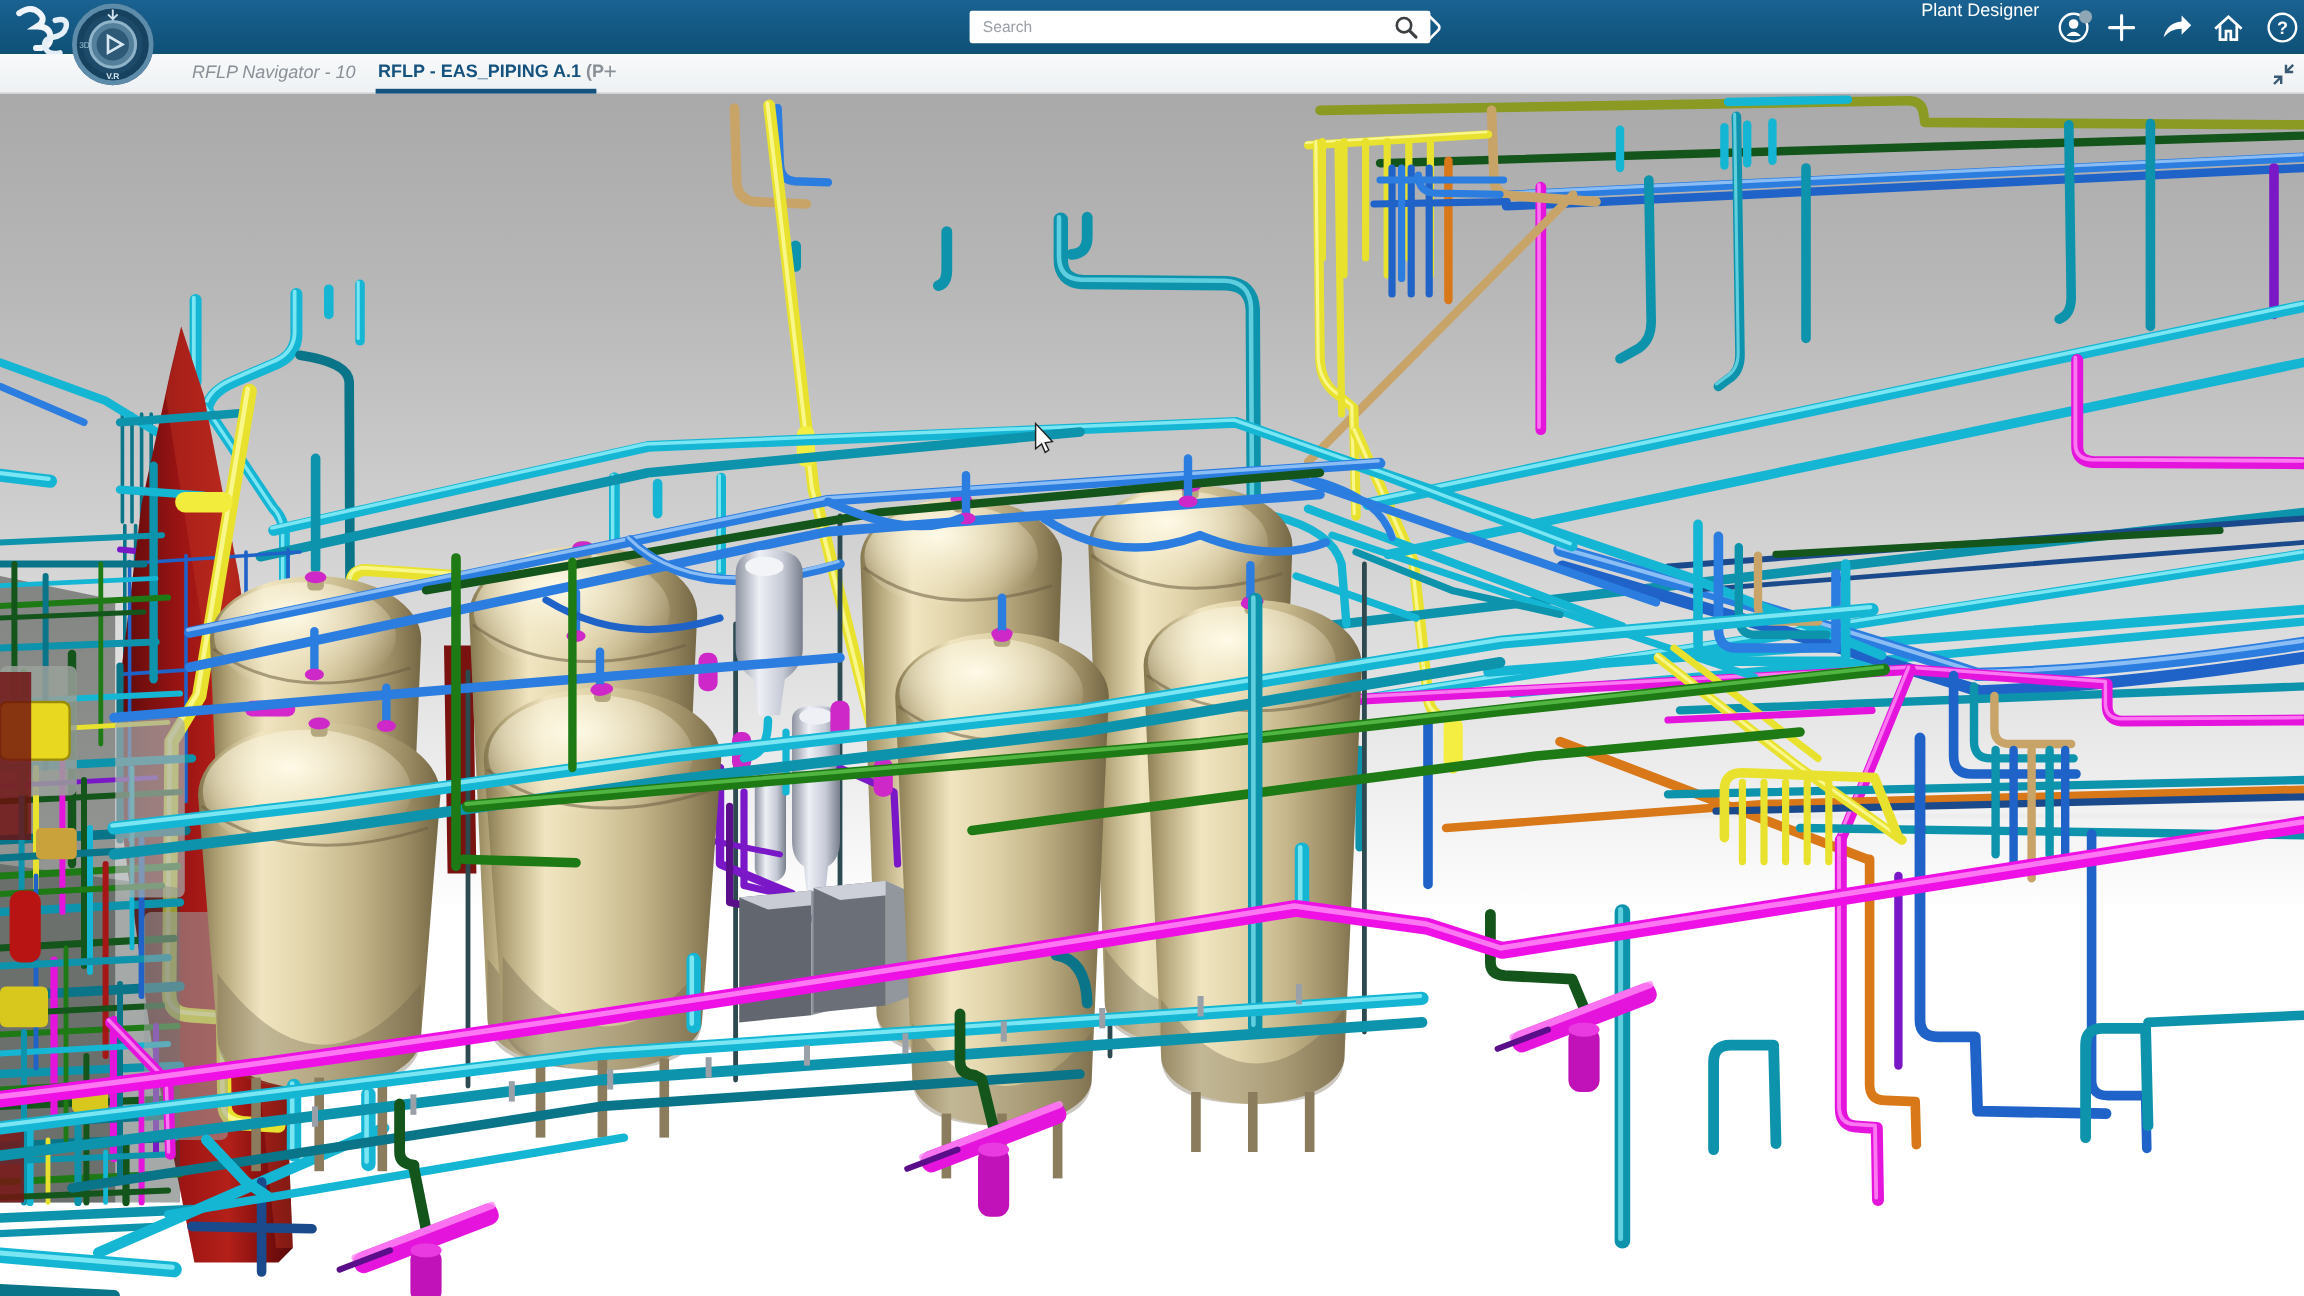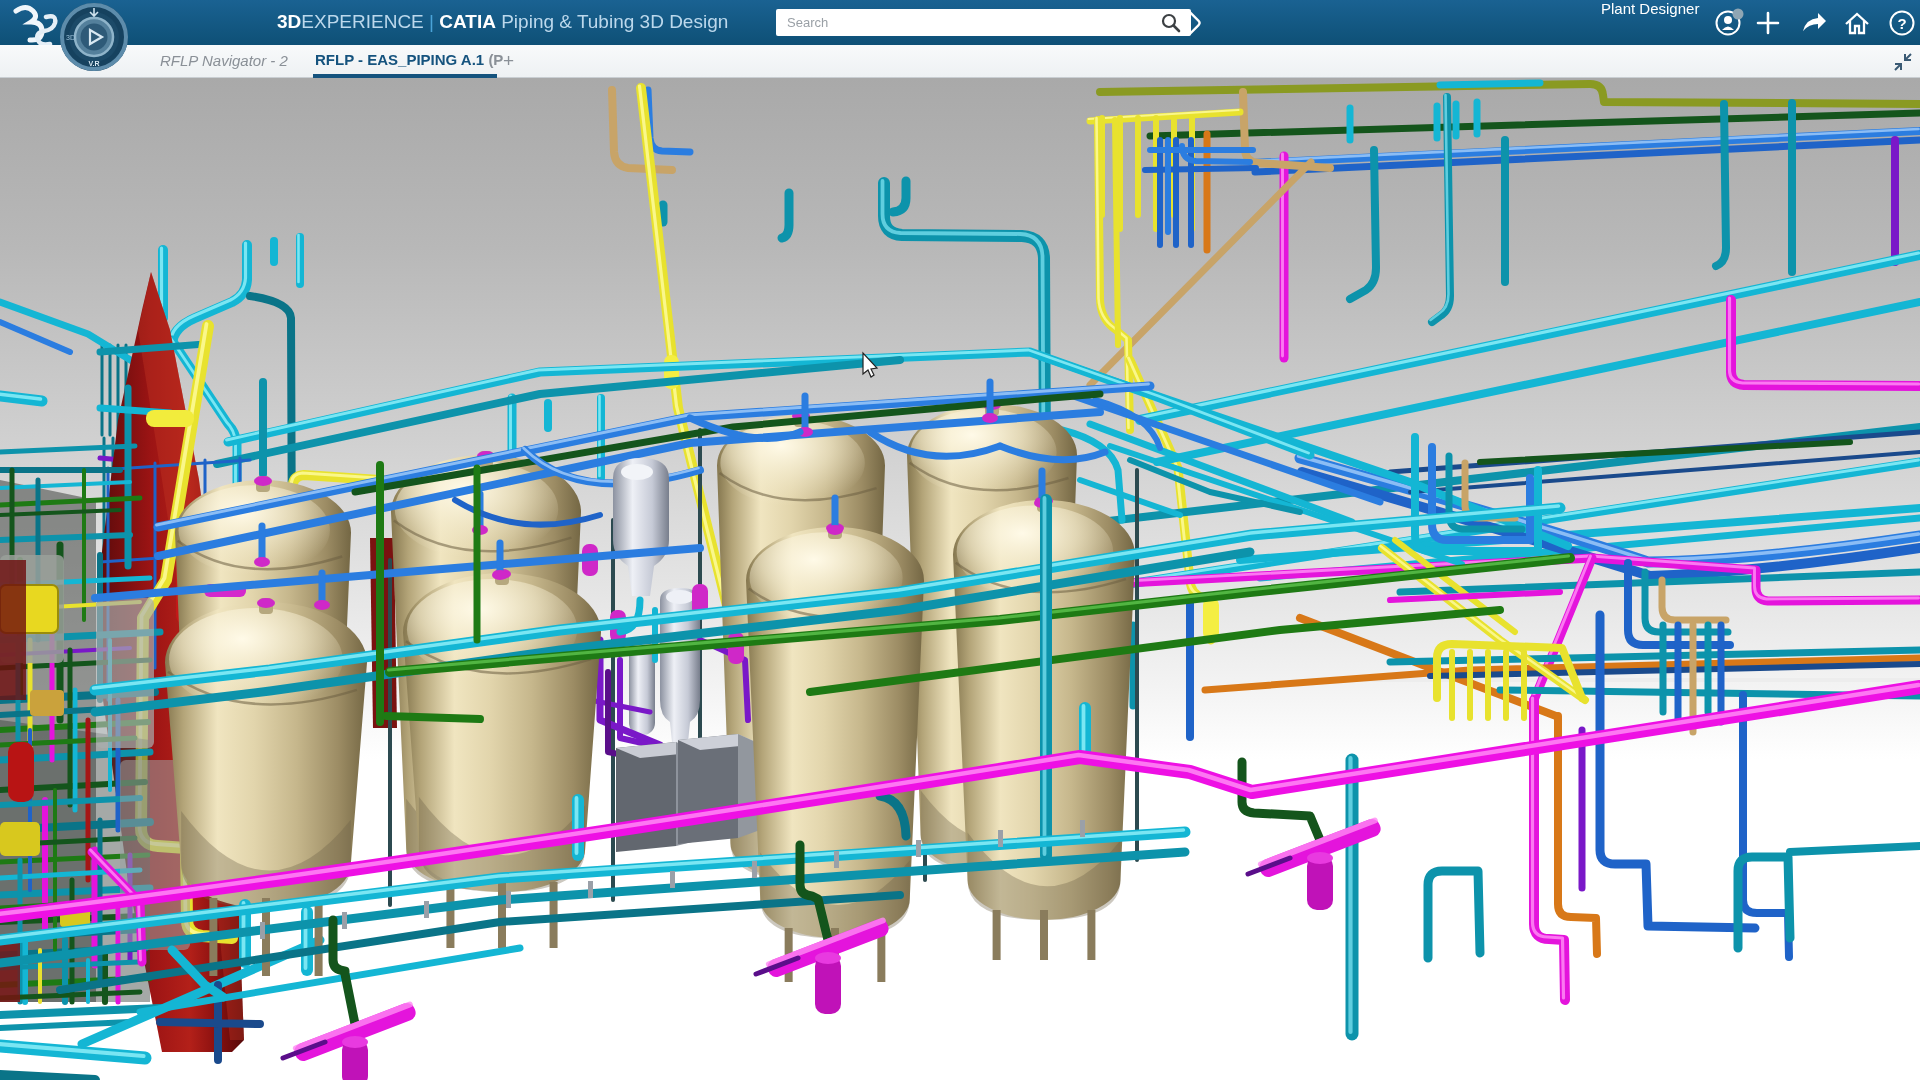--- a/index.html
+++ b/index.html
@@ -1,20 +1,20 @@
 <!DOCTYPE html>
 <html><head><meta charset="utf-8"><style>
 *{margin:0;padding:0;box-sizing:border-box}
 body{width:1920px;height:1080px;overflow:hidden;font-family:"Liberation Sans",sans-serif;background:#fff}
 .bar1{position:absolute;left:0;top:0;width:1920px;height:45px;background:linear-gradient(#1a6292,#0e5076)}
 .bar2{position:absolute;left:0;top:45px;width:1920px;height:33px;background:linear-gradient(#f8fafb,#eef1f3);border-bottom:1px solid #c9ced2}
 .vp{position:absolute;left:0;top:0;width:1920px;height:1080px}
 .title{position:absolute;left:277px;top:11px;font-size:19px;color:#bcd8ec;white-space:nowrap}
 .title b{color:#fff;font-weight:bold}
-.search{position:absolute;left:776px;top:9px;width:415px;height:27px;background:#fff;border-radius:2px}
+.search{position:absolute;left:808px;top:9px;width:384px;height:27px;background:#fff;border-radius:2px}
 .search span{position:absolute;left:11px;top:6px;font-size:13px;color:#9aa0a6}
 .pd{position:absolute;left:1601px;top:0;font-size:15px;color:#fff}
 .t1{position:absolute;left:160px;top:7px;font-size:15px;font-style:italic;color:#8a9097}
 .t2{position:absolute;left:315px;top:6px;font-size:15px;font-weight:bold;color:#15537e;white-space:nowrap}
 .t2u{position:absolute;left:313px;top:29px;width:184px;height:4px;background:#15537e}
 .plus{position:absolute;left:503px;top:5px;font-size:19px;color:#8a9097}
 </style></head><body>
 <div class="vp"><svg width="1920" height="1080" viewBox="0 0 1920 1080">
 <defs>
 <linearGradient id="sky" x1="0" y1="0" x2="0" y2="1">
@@ -510,32 +510,31 @@
         <path d="M-9 8 Q-6 -4 6 -5 L6 -10 L14 -2 L6 6 L6 1 Q-3 1 -9 8 Z" fill="#fff"></path>
       </g>
  <g transform="translate(1857,23)" fill="none" stroke="#fff" stroke-width="2.3">
         <path d="M-11 1 L0 -9 L11 1 M-7 -2 L-7 10 L-2 10 L-2 3 L2 3 L2 10 L7 10 L7 -2"></path>
       </g>
  <g transform="translate(1902,23)">
         <circle r="11.5" fill="none" stroke="#fff" stroke-width="2"></circle>
         <text x="0" y="5.5" text-anchor="middle" font-size="15" font-weight="bold" fill="#fff" font-family="Liberation Sans">?</text>
       </g>
 </svg>
-<div class="title"><b>3D</b>EXPERIENCE <span style="color:#4aa3d8">|</span> <b>CATIA</b> Piping &amp; Tubing 3D Design</div>
 <div class="search">
       <span>Search</span>
       <svg width="24" height="24" style="position:absolute;right:8px;top:2px">
         <circle r="6" cx="10" cy="10" fill="none" stroke="#3c4043" stroke-width="2.2"></circle>
         <path d="M14.5 14.5 L20 20" stroke="#3c4043" stroke-width="2.6" stroke-linecap="round"></path>
       </svg>
     </div>
 <div class="pd">Plant Designer</div>
 </div>
 <div class="bar2">
-<div class="t1">RFLP Navigator - 2</div>
+<div class="t1">RFLP Navigator - 10</div>
 <div class="t2">RFLP - EAS_PIPING A.1 <span style="color:#8a9097">(P</span></div>
 <div class="t2u"></div>
 <div class="plus">+</div>
 <svg width="26" height="26" style="position:absolute;left:1890px;top:4px" fill="none" stroke="#3a5a74" stroke-width="2">
  <path d="M15 11 L21 5 M15 5 L15 11 L21 11"></path>
       <path d="M11 15 L5 21 M11 21 L11 15 L5 15"></path>
 </svg>
 </div>
 <svg width="1920" height="1080" style="position:absolute;left:0;top:0;pointer-events:none">
  <circle cx="94" cy="37" r="34" fill="#16425f"></circle>

